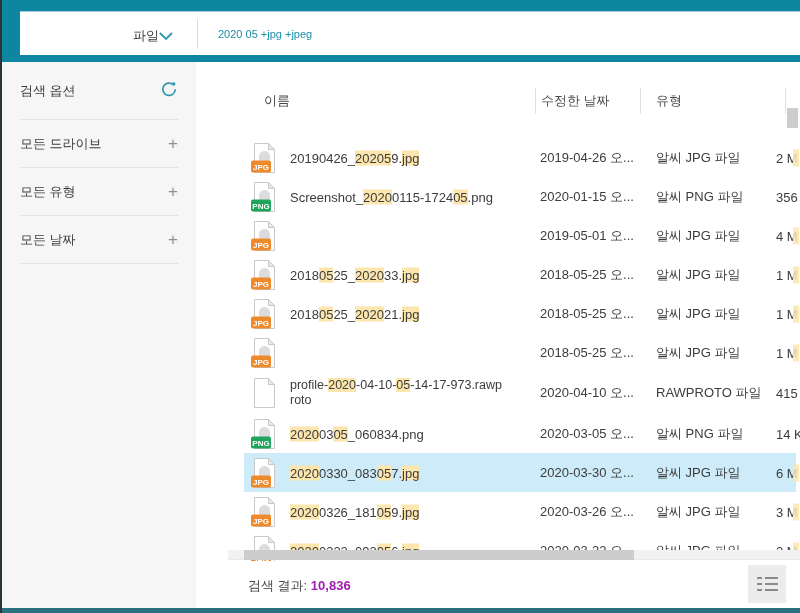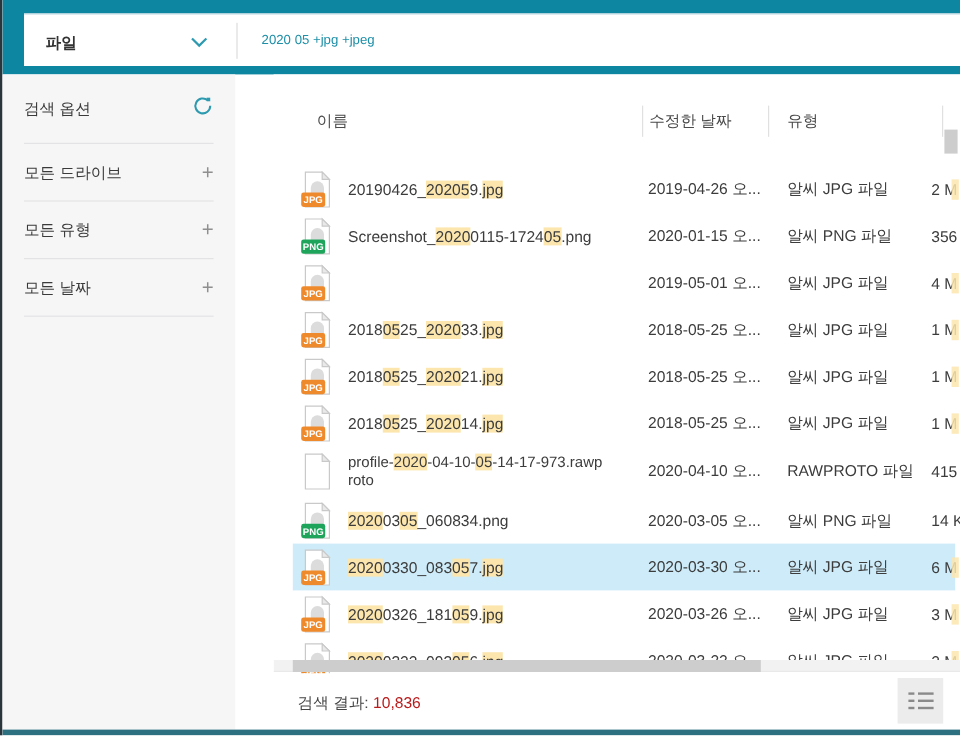--- a/index.html
+++ b/index.html
@@ -6,22 +6,22 @@
   html,body { background:#fff; }
   body { font-family:"Liberation Sans", sans-serif; }
 
   .window { position:relative; width:800px; height:613px; background:#fff; overflow:hidden;
             border-left:2px solid #29343b; }
 
   
   .topbar { position:absolute; left:0; top:0; right:0; height:62px; background:#0d87a1; }
   .searchbox { position:absolute; left:18px; top:11px; right:0; height:44px; background:#fff;
                border-top:1px solid #a7cdd8; display:flex; align-items:center; }
-  .dropdown { width:177px; height:100%; display:flex; align-items:center; justify-content:space-between;
-              padding:4px 24px 0 18px; cursor:default;font-weight:bold; }
+  .dropdown { width:177px; height:100%; display:flex; align-items:center; justify-content:flex-end;
+              padding:4px 24px 0 18px; cursor:default; }
   .dropdown .lbl { font-size:13px; color:#333; }
   .vdiv { width:1px; height:30px; background:#dcdcdc; }
   .query { flex:1; padding-left:20px; font-size:11px; color:#1d8fa8; }
 
   
   .bodyrow { position:absolute; top:62px; left:0; right:0; bottom:5px; display:flex;gap:32px; }
   .bottombar { position:absolute; left:0; right:0; bottom:0; height:5px; background:#2d7080; }
 
   
   .sidebar { width:194px; background:#f6f6f7; flex:none; }
@@ -56,21 +56,21 @@
 
   
   .vthumb { position:absolute; right:2px; top:46px; width:11px; height:20px; background:#cdcdcd; }
   .hscroll { position:absolute; left:0; right:0; top:488px; height:10px; background:#f2f2f2;
              border-bottom:1px solid #e9e9e9; }
   .hthumb { position:absolute; left:16px; top:0; width:390px; height:10px; background:#cdcdcd; }
 
   
   .status { position:absolute; left:0; right:0; top:499px; height:47px; background:#fff; }
   .status-text { position:absolute; left:20px; top:16px; font-size:13px; color:#444; }
-  .status-text .cnt { color:#b91c1c; }
+  .status-text .cnt { color:#a21caf;font-weight:bold; }
   .view-btn { position:absolute; right:14px; top:4px; width:38px; height:38px; background:#ececec;
               display:flex; align-items:center; justify-content:center; cursor:default; }
   .vicon { display:flex; flex-direction:column; gap:4px; }
   .vicon .r { display:flex; gap:3px; align-items:center; }
   .vicon .d { width:5px; height:2px; background:#8a8a8a; }
   .vicon .l { width:13px; height:2px; background:#8a8a8a; }
 </style>
 </head>
 <body>
 
@@ -195,21 +195,20 @@
             <div class="sliver"></div>
           </div>
           <div class="frow">
             <div class="cell c-icon"><svg width="28" height="32" viewBox="0 0 28 32">
                 <path d="M4.5 1.5 h14 l6 6 v23 h-20 z" fill="#ffffff" stroke="#c9c9c9"></path>
                 <path d="M18.5 1.5 l6 6 h-6 z" fill="#e9e9e9" stroke="#c9c9c9"></path>
                 <path d="M9 20 v-5.5 a5.5 5.5 0 0 1 11 0 V20 z" fill="#dcdcdc"></path>
                 <rect x="1" y="18.5" width="20" height="12" rx="2" fill="#ef8a2c"></rect>
                 <text x="11" y="27.5" font-size="8" font-weight="bold" fill="#ffffff" text-anchor="middle" font-family="Liberation Sans, sans-serif">JPG</text>
               </svg></div>
-            <div class="cell c-name"><span>2018</span><span class="hl">05</span><span>25_</span><span class="hl">2020</span><span>14.</span><span class="hl">jpg</span></div>
             <div class="cell c-date">2018-05-25 오...</div>
             <div class="cell c-type">알씨 JPG 파일</div>
             <div class="cell c-size">1 M</div>
             <div class="sliver"></div>
           </div>
           <div class="frow tall">
             <div class="cell c-icon"><svg width="28" height="32" viewBox="0 0 28 32">
                 <path d="M4.5 1.5 h14 l6 6 v23 h-20 z" fill="#ffffff" stroke="#c9c9c9"></path>
                 <path d="M18.5 1.5 l6 6 h-6 z" fill="#e9e9e9" stroke="#c9c9c9"></path>
               </svg></div>

